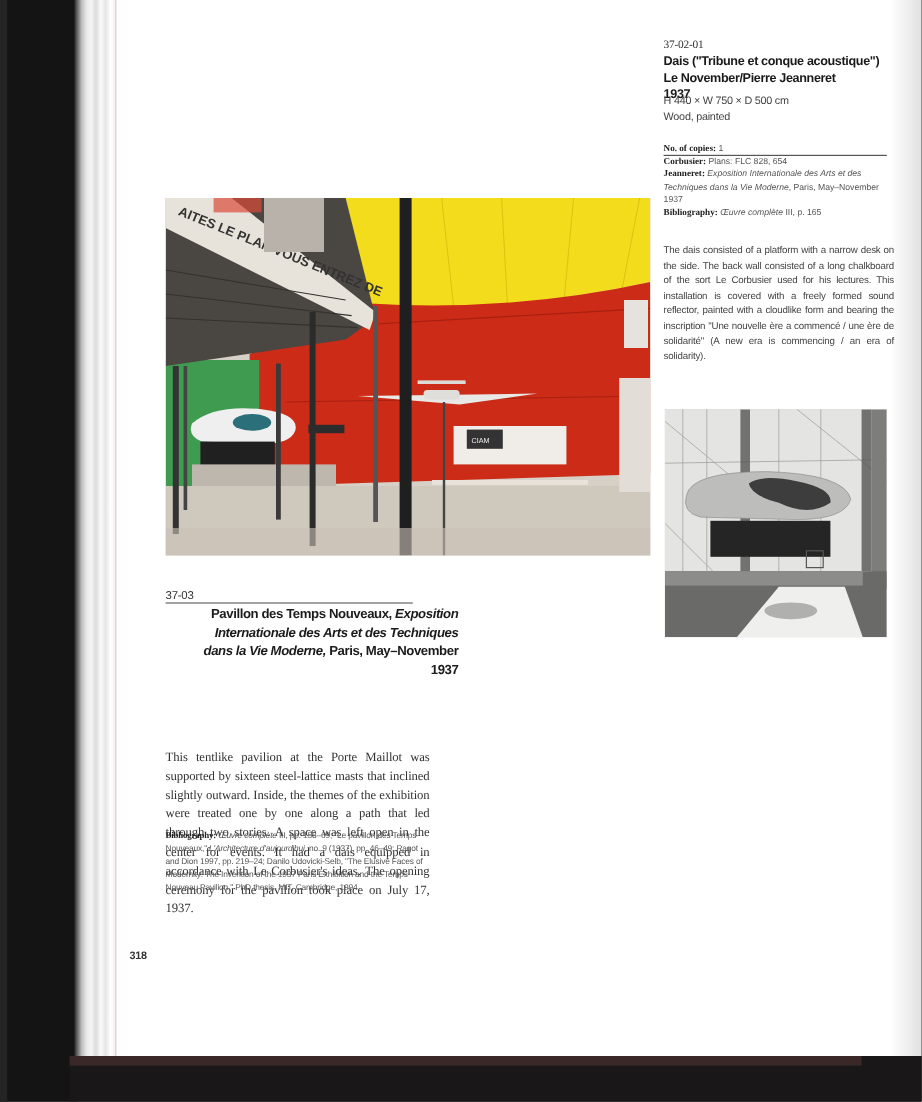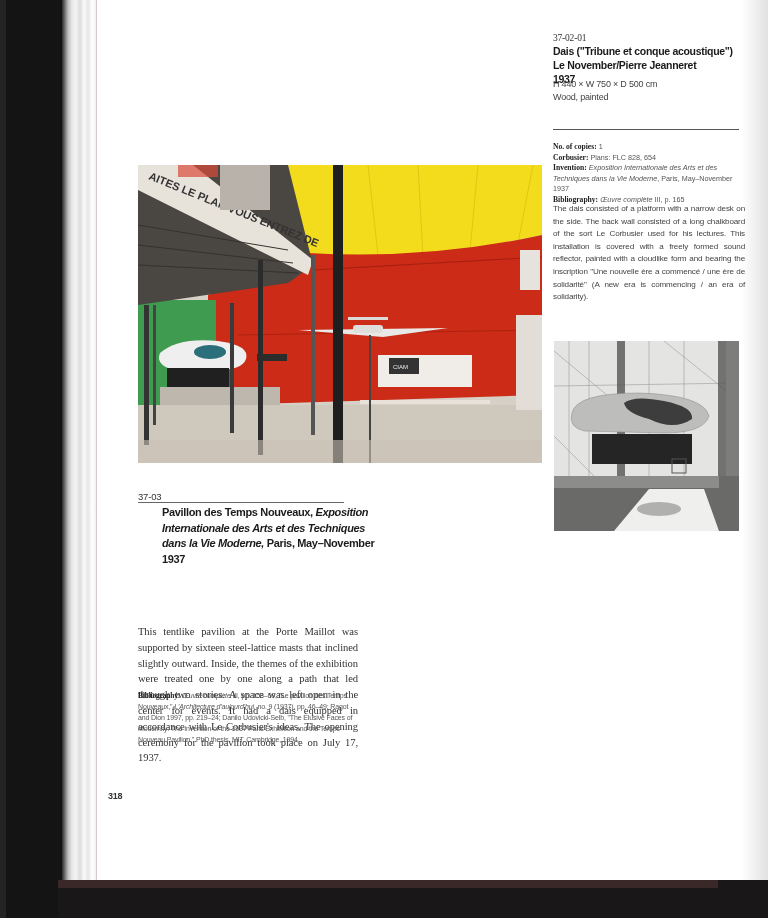--- a/index.html
+++ b/index.html
@@ -20,33 +20,33 @@
   .catno { font-family: "Liberation Sans", sans-serif; font-stretch: condensed; color: #333; font-size: 9.5px; letter-spacing: -0.2px; }
   .cond-bold { font-weight: bold; color: #1a1a1a; font-size: 10.5px; line-height: 14px; letter-spacing: -0.3px; }
   .cond { color: #444; font-size: 9px; line-height: 13px; letter-spacing: -0.2px; }
 
   
   .rc { position: absolute; left: 553px; width: 192px; }
   .rc-catno { top: 33px; font-family: Liberation Serif, serif; }
   .rc-title { top: 44px; }
   .rc-dims { top: 78px; }
   .rc-rule { position: absolute; left: 553px; top: 129px; width: 186px; height: 1px; background: #555; }
-  .rc-meta { top: 142px; font-size: 7.2px; line-height: 10.6px; color: #555; }
+  .rc-meta { top: 119px; font-size: 7.2px; line-height: 10.6px; color: #555; }
   .rc-meta b { font-family: "Liberation Serif", serif; color: #222; font-size: 7.6px; }
   .rc-meta i { font-style: italic; }
   .rc-desc { top: 203px; font-size: 8.1px; line-height: 12.6px; color: #444; text-align: justify; letter-spacing: -0.15px; }
 
   
   .photo-main { position: absolute; left: 138px; top: 165px; width: 404px; height: 298px; overflow: hidden; background: #d9d3cb; }
   .photo-dais { position: absolute; left: 554px; top: 341px; width: 185px; height: 190px; overflow: hidden; background: #d8d8d6; }
 
   
   .cap-catno { position: absolute; left: 138px; top: 491px; }
   .cap-rule { position: absolute; left: 138px; top: 502px; width: 206px; height: 1px; background: #666; }
-  .cap-title { position: absolute; left: 162px; top: 505px; width: 220px; font-size: 11px; line-height: 15.5px; font-weight: bold; color: #1b1b1b; letter-spacing: -0.35px; }
+  .cap-title { position: absolute; left: 162px; top: 505px; width: 220px; font-size: 11px; line-height: 15.5px; font-weight: bold; color: #1b1b1b; letter-spacing: -0.35px; text-align: right; }
   .cap-title i { font-style: italic; }
 
   .body-text { position: absolute; left: 138px; top: 581px; width: 220px; font-family: "Liberation Serif", serif;
     font-size: 10.6px; line-height: 15.8px; color: #333; text-align: justify; letter-spacing: -0.1px; margin-top: 43px; }
   .biblio { position: absolute; left: 138px; top: 690px; width: 222px; font-size: 7px; line-height: 11px; color: #555; letter-spacing: -0.15px; }
   .biblio b { font-family: "Liberation Serif", serif; color: #222; font-size: 7.4px; }
   .biblio i { font-style: italic; }
 
   .folio { position: absolute; left: 108px; top: 791px; font-size: 9px; font-weight: bold; color: #333; letter-spacing: -0.3px; }
 </style>
@@ -70,21 +70,21 @@
   <div class="cond-bold">1937</div>
 </div>
 <div class="rc rc-dims">
   <div class="cond">H 440 × W 750 × D 500 cm</div>
   <div class="cond">Wood, painted</div>
 </div>
 <div class="rc-rule"></div>
 <div class="rc rc-meta">
   <div><b>No. of copies:</b> <span>1</span></div>
   <div><b>Corbusier:</b> <span>Plans: FLC 828, 654</span></div>
-  <div><b>Invention:</b> <i>Exposition Internationale des Arts et des Techniques dans la Vie Moderne</i><span>, Paris, May–November 1937</span></div>
+  <div><b>Jeanneret:</b> <i>Exposition Internationale des Arts et des Techniques dans la Vie Moderne</i><span>, Paris, May–November 1937</span></div>
   <div><b>Bibliography:</b> <i>Œuvre complète</i><span> III, p. 165</span></div>
 </div>
 <div class="rc rc-desc">The dais consisted of a platform with a narrow desk on the side. The back wall consisted of a long chalkboard of the sort Le Corbusier used for his lectures. This installation is covered with a freely formed sound reflector, painted with a cloudlike form and bearing the inscription "Une nouvelle ère a commencé / une ère de solidarité" (A new era is commencing / an era of solidarity).</div>
 
 <div class="photo-main">
   <svg width="404" height="298" viewBox="0 0 404 298">
 
     <rect x="0" y="0" width="404" height="298" fill="#d6d0c6"></rect>
     <rect x="0" y="240" width="404" height="58" fill="#cfc8bd"></rect>
 

